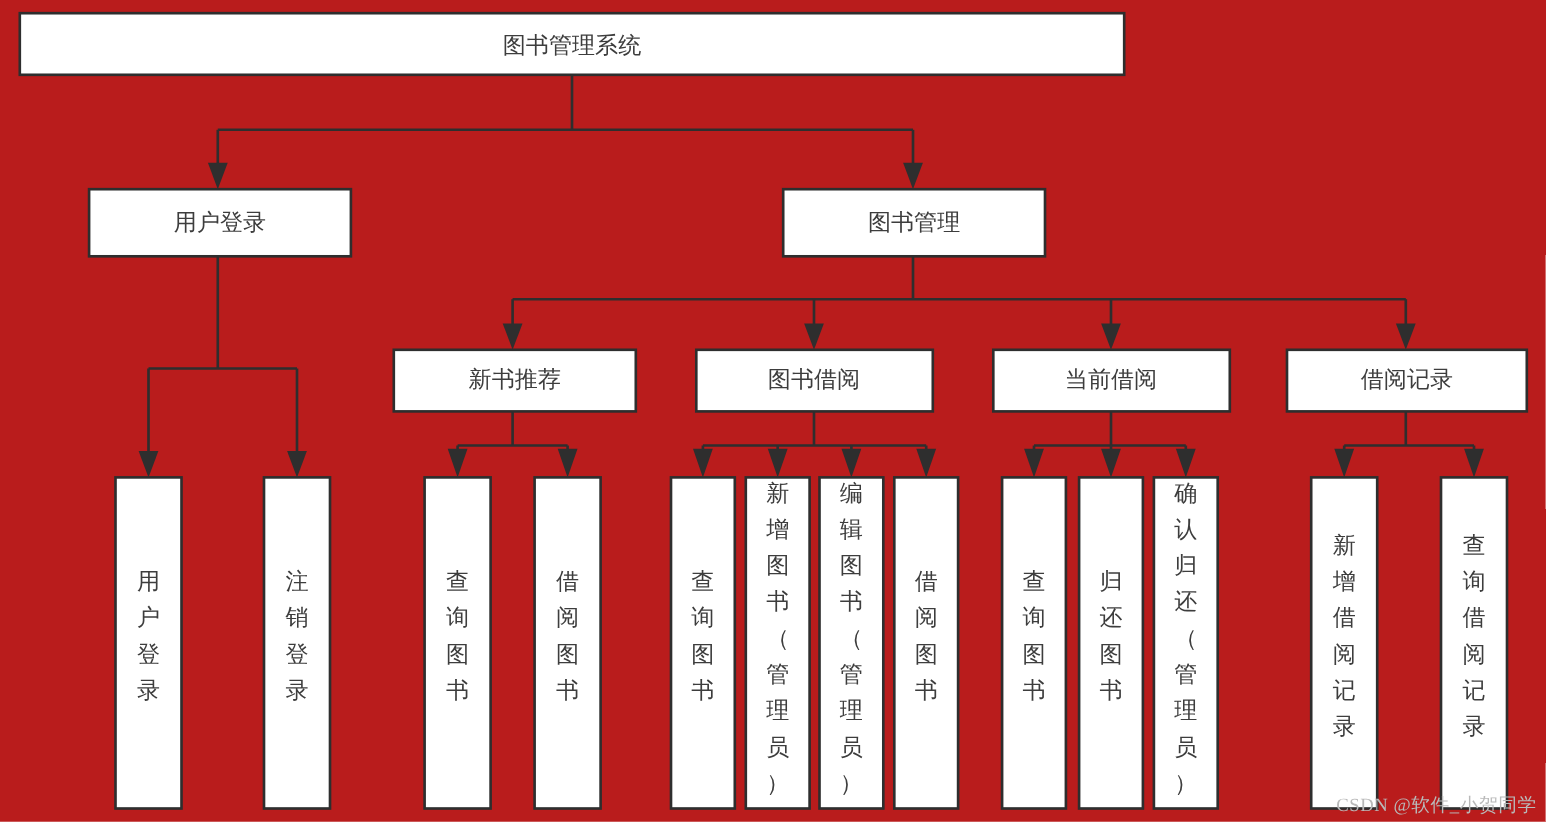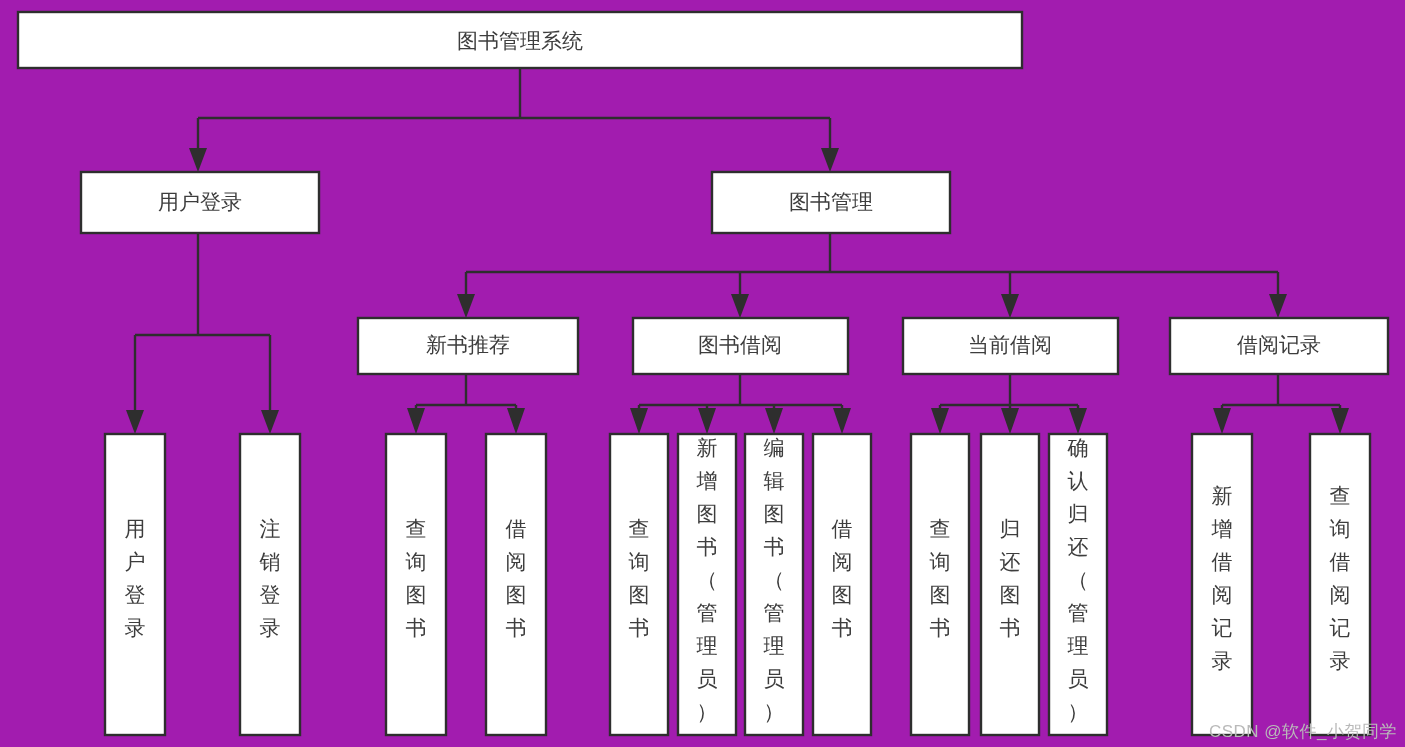--- a/index.html
+++ b/index.html
@@ -10,21 +10,21 @@
   body {
     width: 1405px;
     height: 747px;
     font-family: "DejaVu Sans", "Liberation Sans", sans-serif;
     overflow: hidden;
   }
   #diagram-root {
     position: relative;
     width: 1405px;
     height: 747px;
-    background: #a21caf;
+    background: #b91c1c;
   }
   svg#tree-svg {
     position: absolute;
     left: 0;
     top: 0;
     width: 1405px;
     height: 747px;
     display: block;
   }
   .node-box {
@@ -52,21 +52,21 @@
     stroke-linecap: butt;
   }
   .edge-arrow {
     fill: #2e2e2e;
     stroke: none;
   }
   .watermark {
     position: absolute;
     right: 8px;
     bottom: 4px;
-    font-family: Liberation Sans, sans-serif;
+    font-family: Liberation Serif, serif;
     font-size: 17px;
     color: #b9b9b9;
     white-space: nowrap;
     letter-spacing: 0.5px;
     user-select: none;
   }
 </style>
 </head>
 <body>
 

